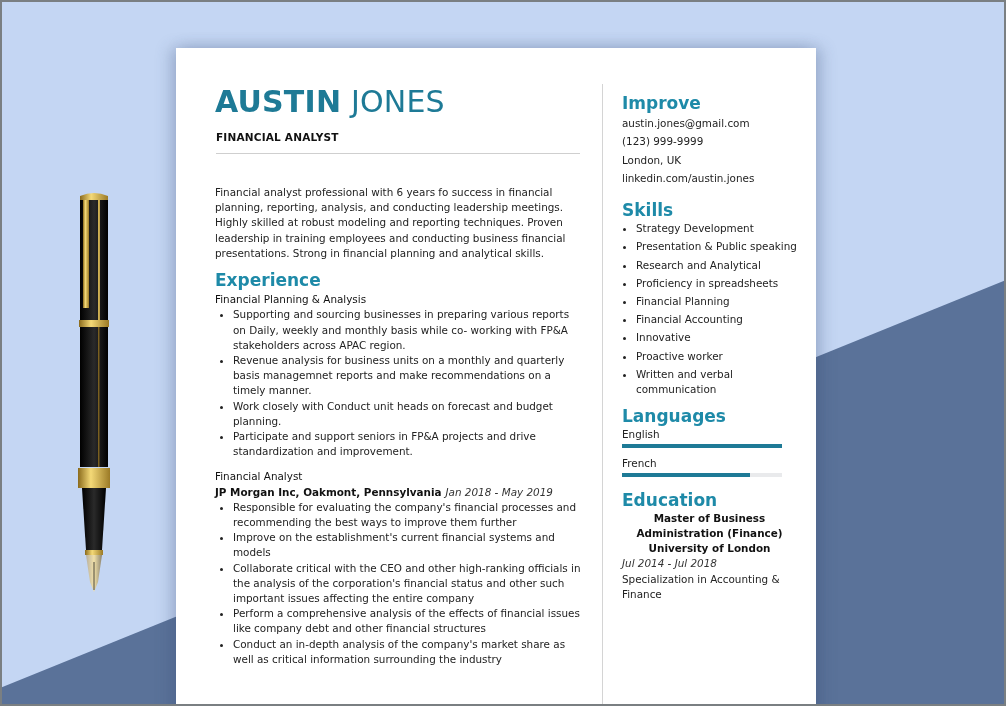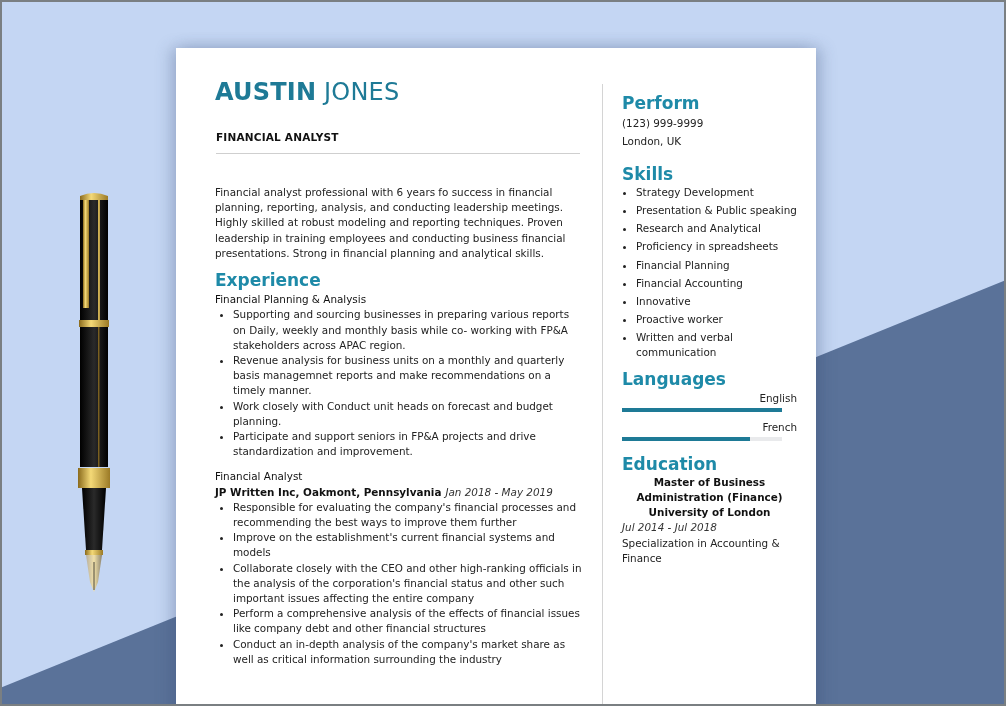--- a/index.html
+++ b/index.html
@@ -14,22 +14,22 @@
     background:#5a7299;
     clip-path: polygon(0 688px, 1006px 280px, 1006px 706px, 0 706px);
   }
   .paper {
     position:absolute; left:176px; top:48px; width:640px; height:670px;
     background:#fff;
     box-shadow: -6px 0 14px rgba(60,80,120,0.25), 6px 0 14px rgba(60,80,120,0.25);
     z-index:5;
   }
   .name {
-    position:absolute; left:39px; top:30px;
-    font-size:24px; letter-spacing:0.2px; color:#1e7a96; white-space:nowrap;
+    position:absolute; left:39px; top:36px;
+    font-size:30px; letter-spacing:0.2px; color:#1e7a96; white-space:nowrap;
   }
   .name b { font-weight:bold; }
   .name span.last { font-weight:normal; }
   .title-role {
     position:absolute; left:40px; top:83px;
     font-size:10.5px; font-weight:bold; color:#111; letter-spacing:0.2px;
   }
   .hr { position:absolute; left:40px; top:105px; width:364px; height:1px; background:#cfcfcf; }
   .h2 { font-size:17px; font-weight:bold; color:#1e8aa8; margin:0; }
   .left { position:absolute; left:39px; top:134px; width:370px; font-size:10.4px; color:#222; line-height:15.2px; }
@@ -38,21 +38,21 @@
   .job-title { font-weight:normal; color:#111; margin-top:4px; }
   .job-co { font-weight:bold; color:#111; }
   .job-co i { font-weight:normal; font-style:italic; color:#333; margin-left:4px; }
   ul { margin:0; padding-left:18px; }
   li { margin:0; }
   .divider { position:absolute; left:426px; top:36px; width:1px; height:640px; background:#d4d4d4; }
   .right { position:absolute; left:446px; top:46px; width:175px; font-size:10.4px; color:#222; line-height:18.2px; }
   .right .h2 { margin-bottom:2px; }
   .right .sec { margin-top:14px; }
   .skills li { line-height:15px; margin-bottom:3.2px; }
-  .lang { margin-bottom:0;text-align:right; }
+  .lang { margin-bottom:0; }
   .lang-label { line-height:14px; }
   .bar { width:160px; height:4px; background:#e9eaec; margin-top:3px; }
   .bar-fill { height:4px; background:#1e7a96; }
   .edu b { display:block; color:#111; line-height:15px;text-align:center; }
   .edu i { display:block; color:#333; line-height:15px; }
   .edu .spec { line-height:15px; margin-top:1px; }
 
   
   .pen { position:absolute; left:76px; top:190px; width:36px; height:405px; z-index:4; }
 </style>
@@ -115,40 +115,42 @@
           <li>Supporting and sourcing businesses in preparing various reports on Daily, weekly and monthly basis while co- working with FP&amp;A stakeholders across APAC region.</li>
           <li>Revenue analysis for business units on a monthly and quarterly basis managemnet reports and make recommendations on a timely manner.</li>
           <li>Work closely with Conduct unit heads on forecast and budget planning.</li>
           <li>Participate and support seniors in FP&amp;A projects and drive standardization and improvement.</li>
         </ul>
       </div>
 
       <div style="margin-top:10px;">
         <div class="job-title">Financial Analyst</div>
         <div class="job-co">
-          <span>JP Written Inc, Oakmont, Pennsylvania</span><i>Jan 2018 - May 2019</i>
+          <span>JP Morgan Inc, Oakmont, Pennsylvania</span><i>Jan 2018 - May 2019</i>
         </div>
         <ul>
           <li>Responsible for evaluating the company's financial processes and recommending the best ways to improve them further</li>
           <li>Improve on the establishment's current financial systems and models</li>
-          <li>Collaborate closely with the CEO and other high-ranking officials in the analysis of the corporation's financial status and other such important issues affecting the entire company</li>
+          <li>Collaborate critical with the CEO and other high-ranking officials in the analysis of the corporation's financial status and other such important issues affecting the entire company</li>
           <li>Perform a comprehensive analysis of the effects of financial issues like company debt and other financial structures</li>
           <li>Conduct an in-depth analysis of the company's market share as well as critical information surrounding the industry</li>
         </ul>
       </div>
     </div>
   </div>
 
   <div class="divider"></div>
 
   <div class="right">
     <div>
-      <h2 class="h2">Perform</h2>
+      <h2 class="h2">Improve</h2>
+      <div>austin.jones@gmail.com</div>
       <div>(123) 999-9999</div>
       <div>London, UK</div>
+      <div>linkedin.com/austin.jones</div>
     </div>
 
     <div class="sec">
       <h2 class="h2">Skills</h2>
       <ul class="skills" style="padding-left:14px;">
         <li>Strategy Development</li>
         <li>Presentation &amp; Public speaking</li>
         <li>Research and Analytical</li>
         <li>Proficiency in spreadsheets</li>
         <li>Financial Planning</li>

